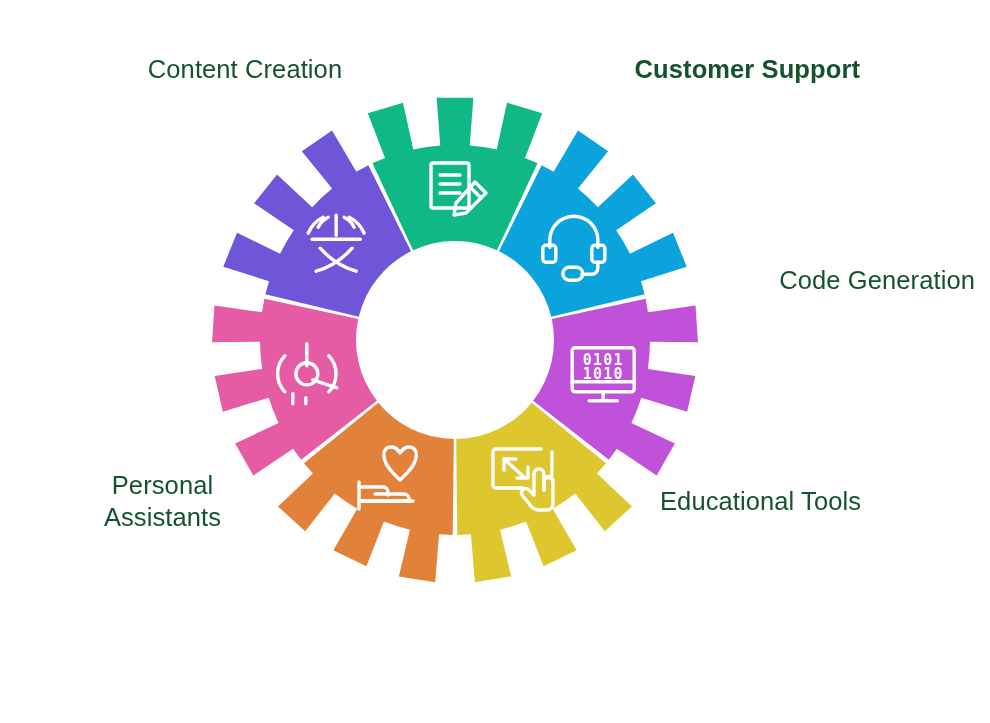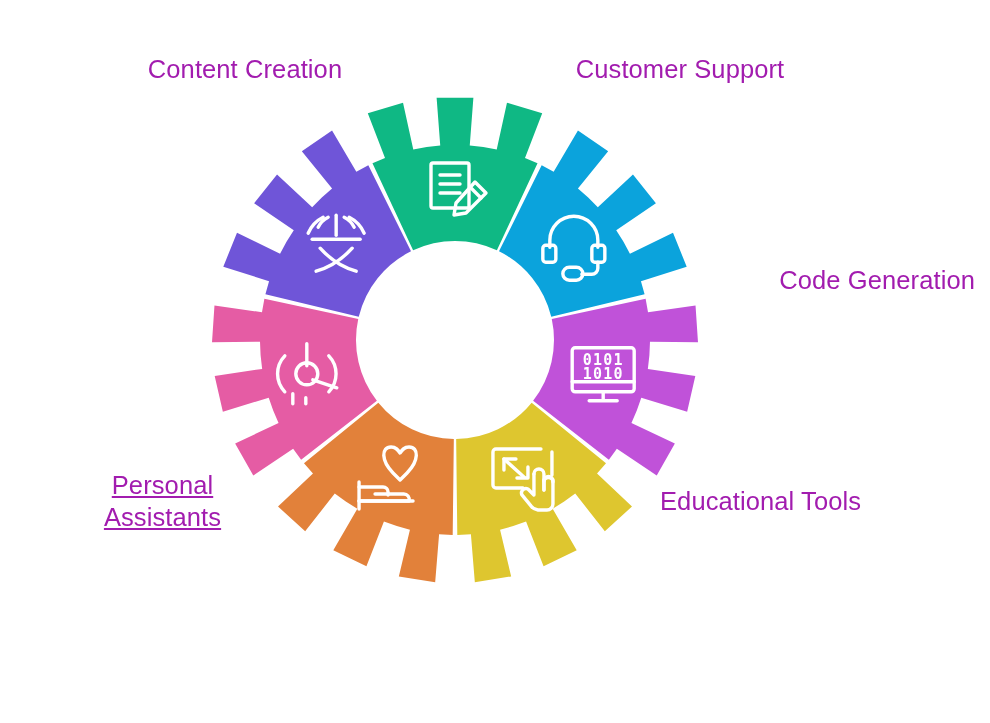--- a/index.html
+++ b/index.html
@@ -23,45 +23,45 @@
     height: 723px;
   }
   #wheel {
     position: absolute;
     left: 0; top: 0;
     width: 990px;
     height: 723px;
   }
   .seg-label {
     position: absolute;
-    color: #a21caf;
+    color: #14532d;
     font-size: 25.5px;
     line-height: 32px;
     font-weight: 400;
     letter-spacing: 0.1px;
     white-space: pre-line;
     user-select: none;
   }
   .lbl-content-creation {
     left: 60px;  top: 53px;  width: 370px; text-align: center;
   }
   .lbl-customer-support {
-    left: 500px; top: 53px;  width: 360px; text-align: center;
+    left: 500px; top: 53px;  width: 360px; text-align: right; font-weight: bold;
   }
   .lbl-code-generation {
     left: 700px; top: 264px; width: 275px; text-align: right;
   }
   .lbl-educational-tools {
     left: 660px; top: 485px; width: 300px; text-align: left;
   }
   .lbl-sentiment-analysis {
     left: 330px; top: 613px; width: 250px; text-align: center;
   }
   .lbl-personal-assistants {
-    left:  40px; top: 469px; width: 245px; text-align: center; text-decoration: underline;
+    left:  40px; top: 469px; width: 245px; text-align: center;
   }
   .lbl-language-translation {
     left:   5px; top: 245px; width: 235px; text-align: center;
   }
 </style>
 </head>
 <body>
 
 <div id="stage">
 

